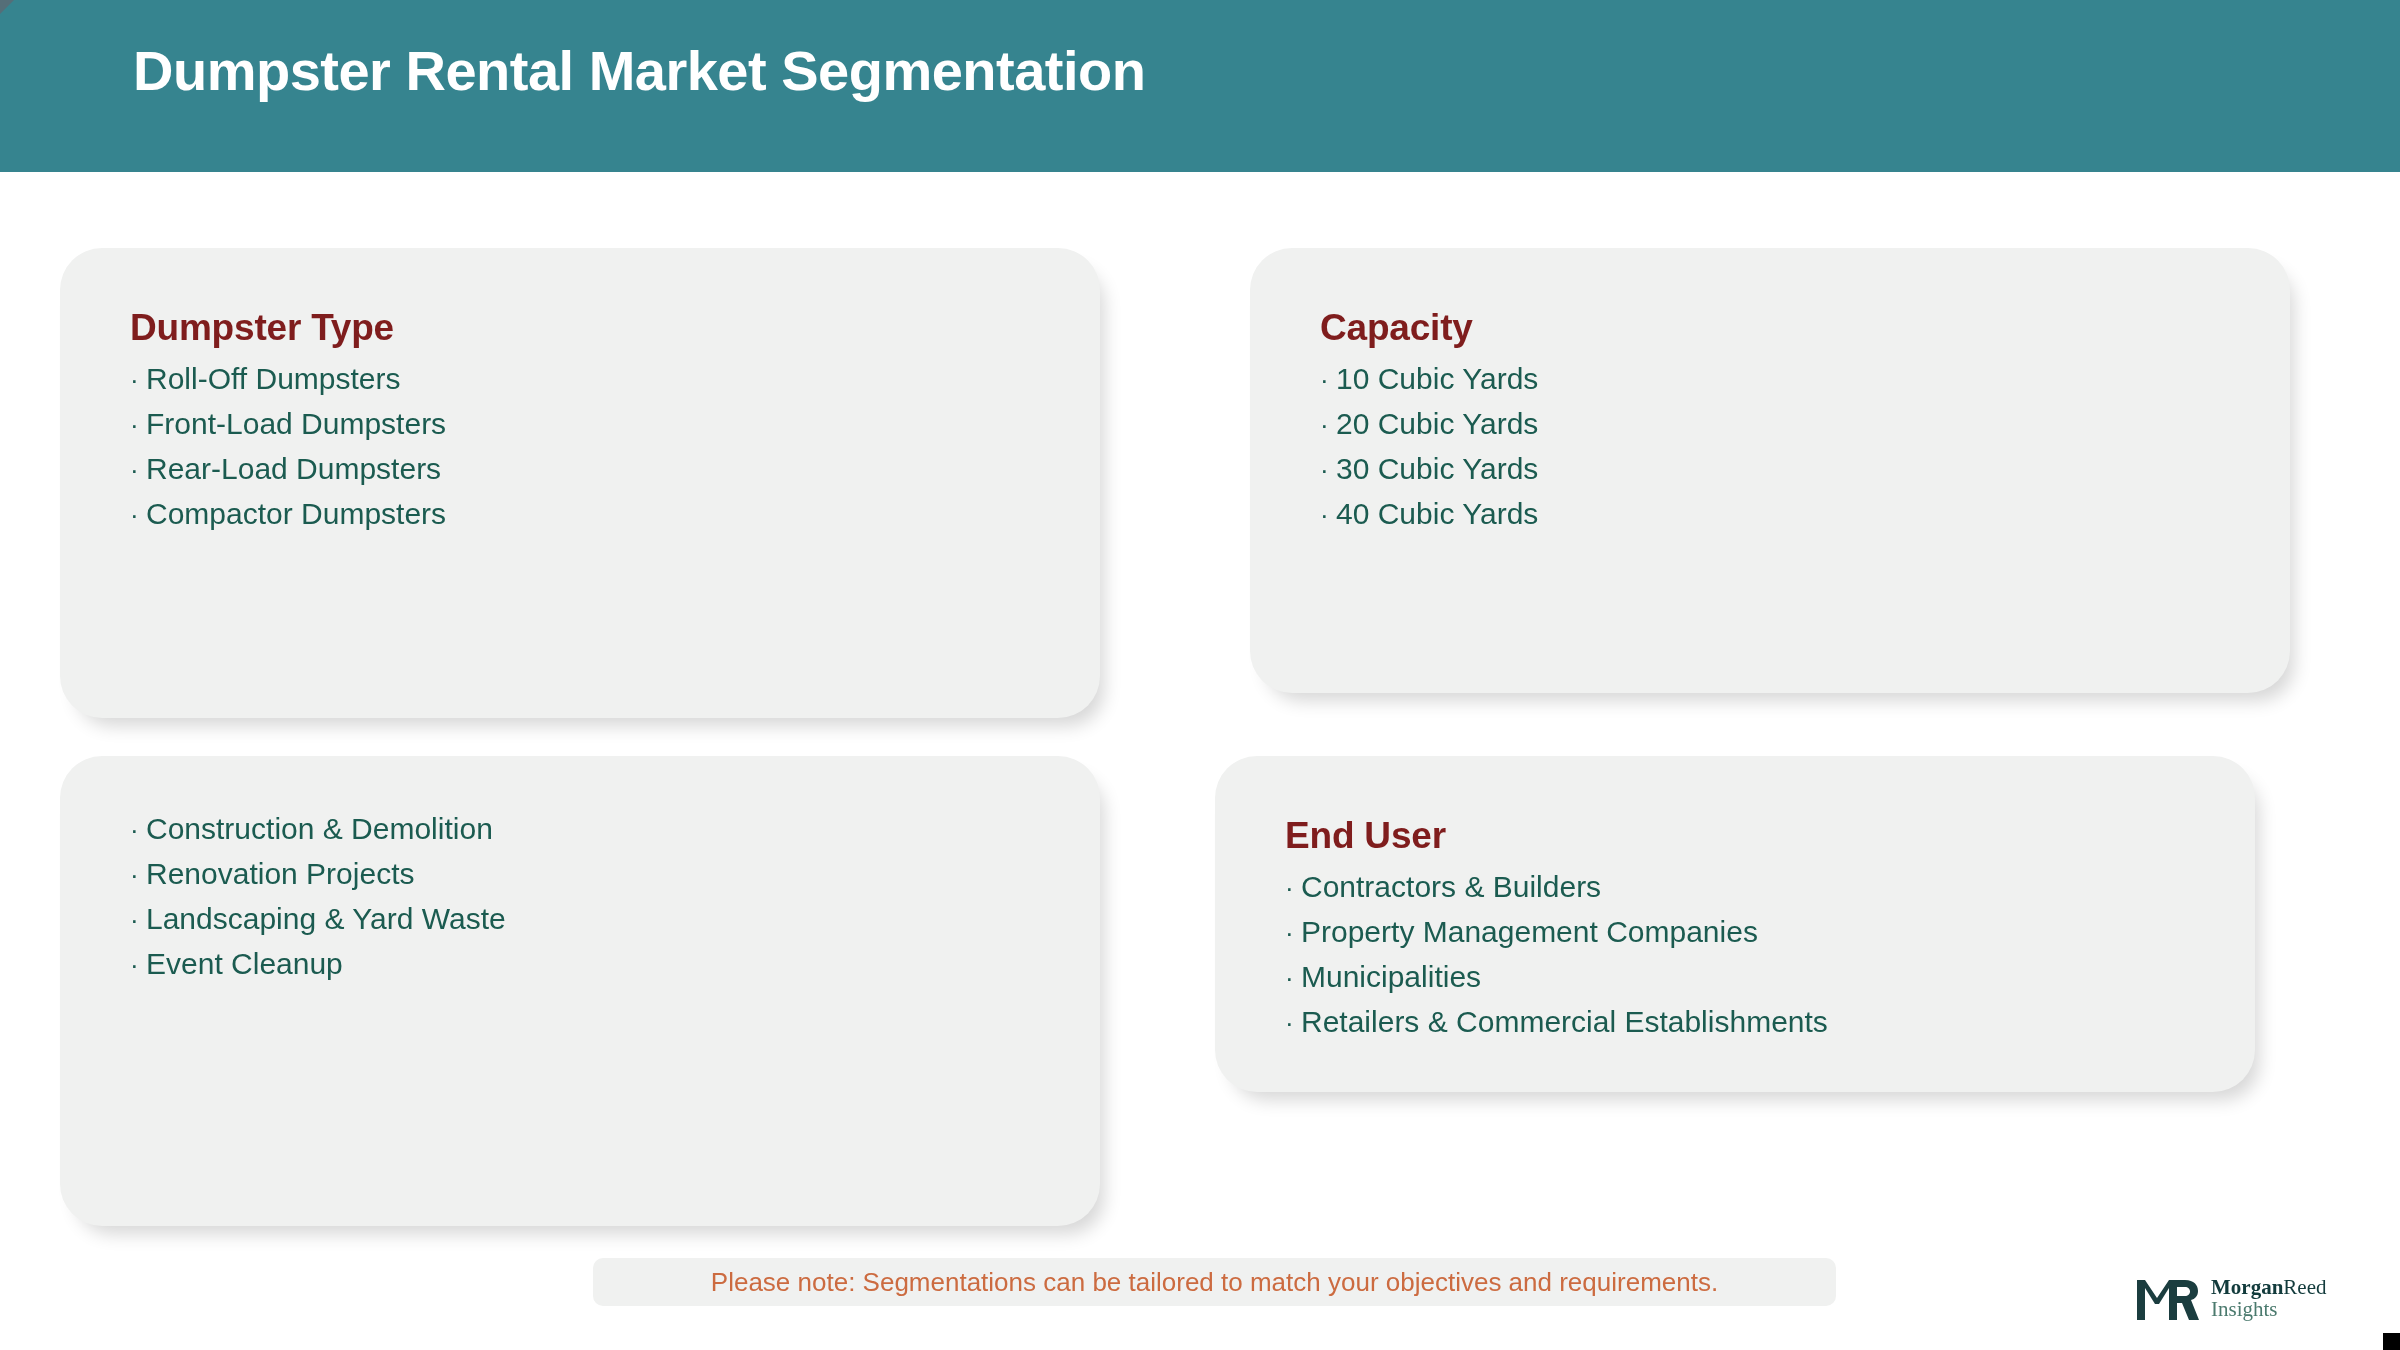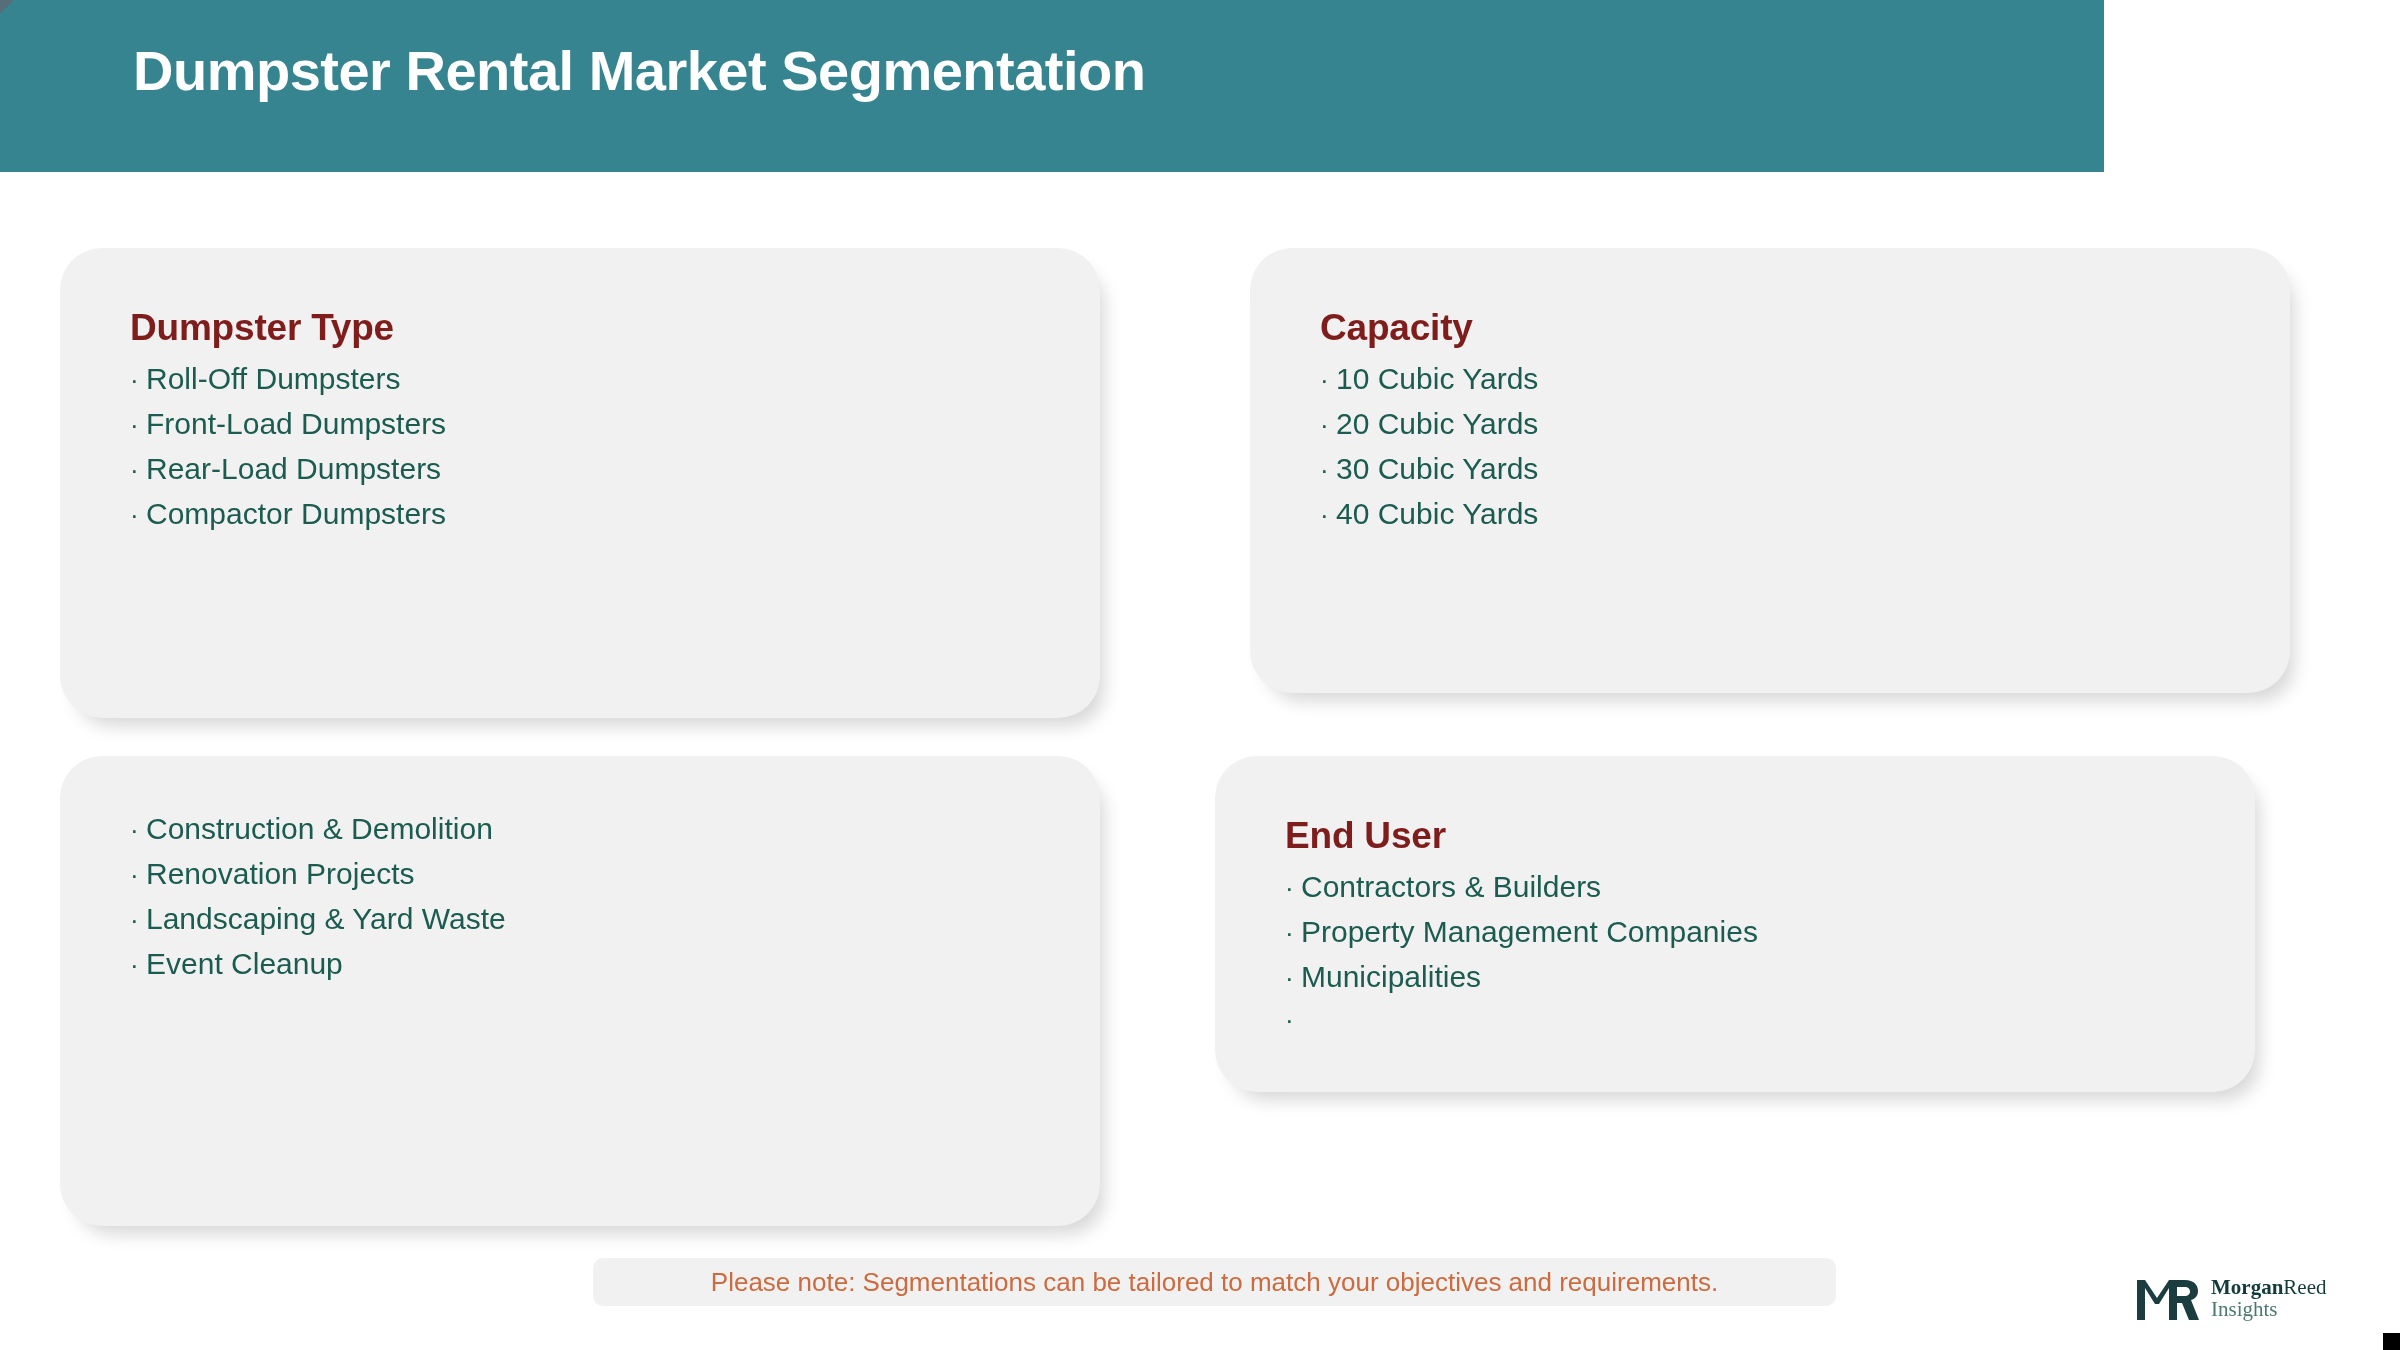--- a/index.html
+++ b/index.html
@@ -13,21 +13,21 @@
     overflow: hidden;
     font-family: "Liberation Sans", sans-serif;
     position: relative;
   }
 
   
   .header-band {
     position: absolute;
     left: 0;
     top: 0;
-    width: 2104px;
+    width: 2400px;
     height: 172px;
     background: #36848f;
     box-sizing: border-box;
   }
   .header-title {
     position: absolute;
     left: 133px;
     top: 40px;
     font-size: 56px;
     font-weight: bold;
@@ -273,20 +273,21 @@
       <li>
         <span class="bullet-dot">·</span>
         <span class="li-label">Property Management Companies</span>
       </li>
       <li>
         <span class="bullet-dot">·</span>
         <span class="li-label">Municipalities</span>
       </li>
       <li>
         <span class="bullet-dot">·</span>
+        <span class="li-label">Retailers &amp; Commercial Establishments</span>
       </li>
     </ul>
   </div>
 
 </div>
 
 <div class="footer">
   <div class="note-pill">
     <span class="note-text">Please note: Segmentations can be tailored to match your objectives and requirements.</span>
   </div>

